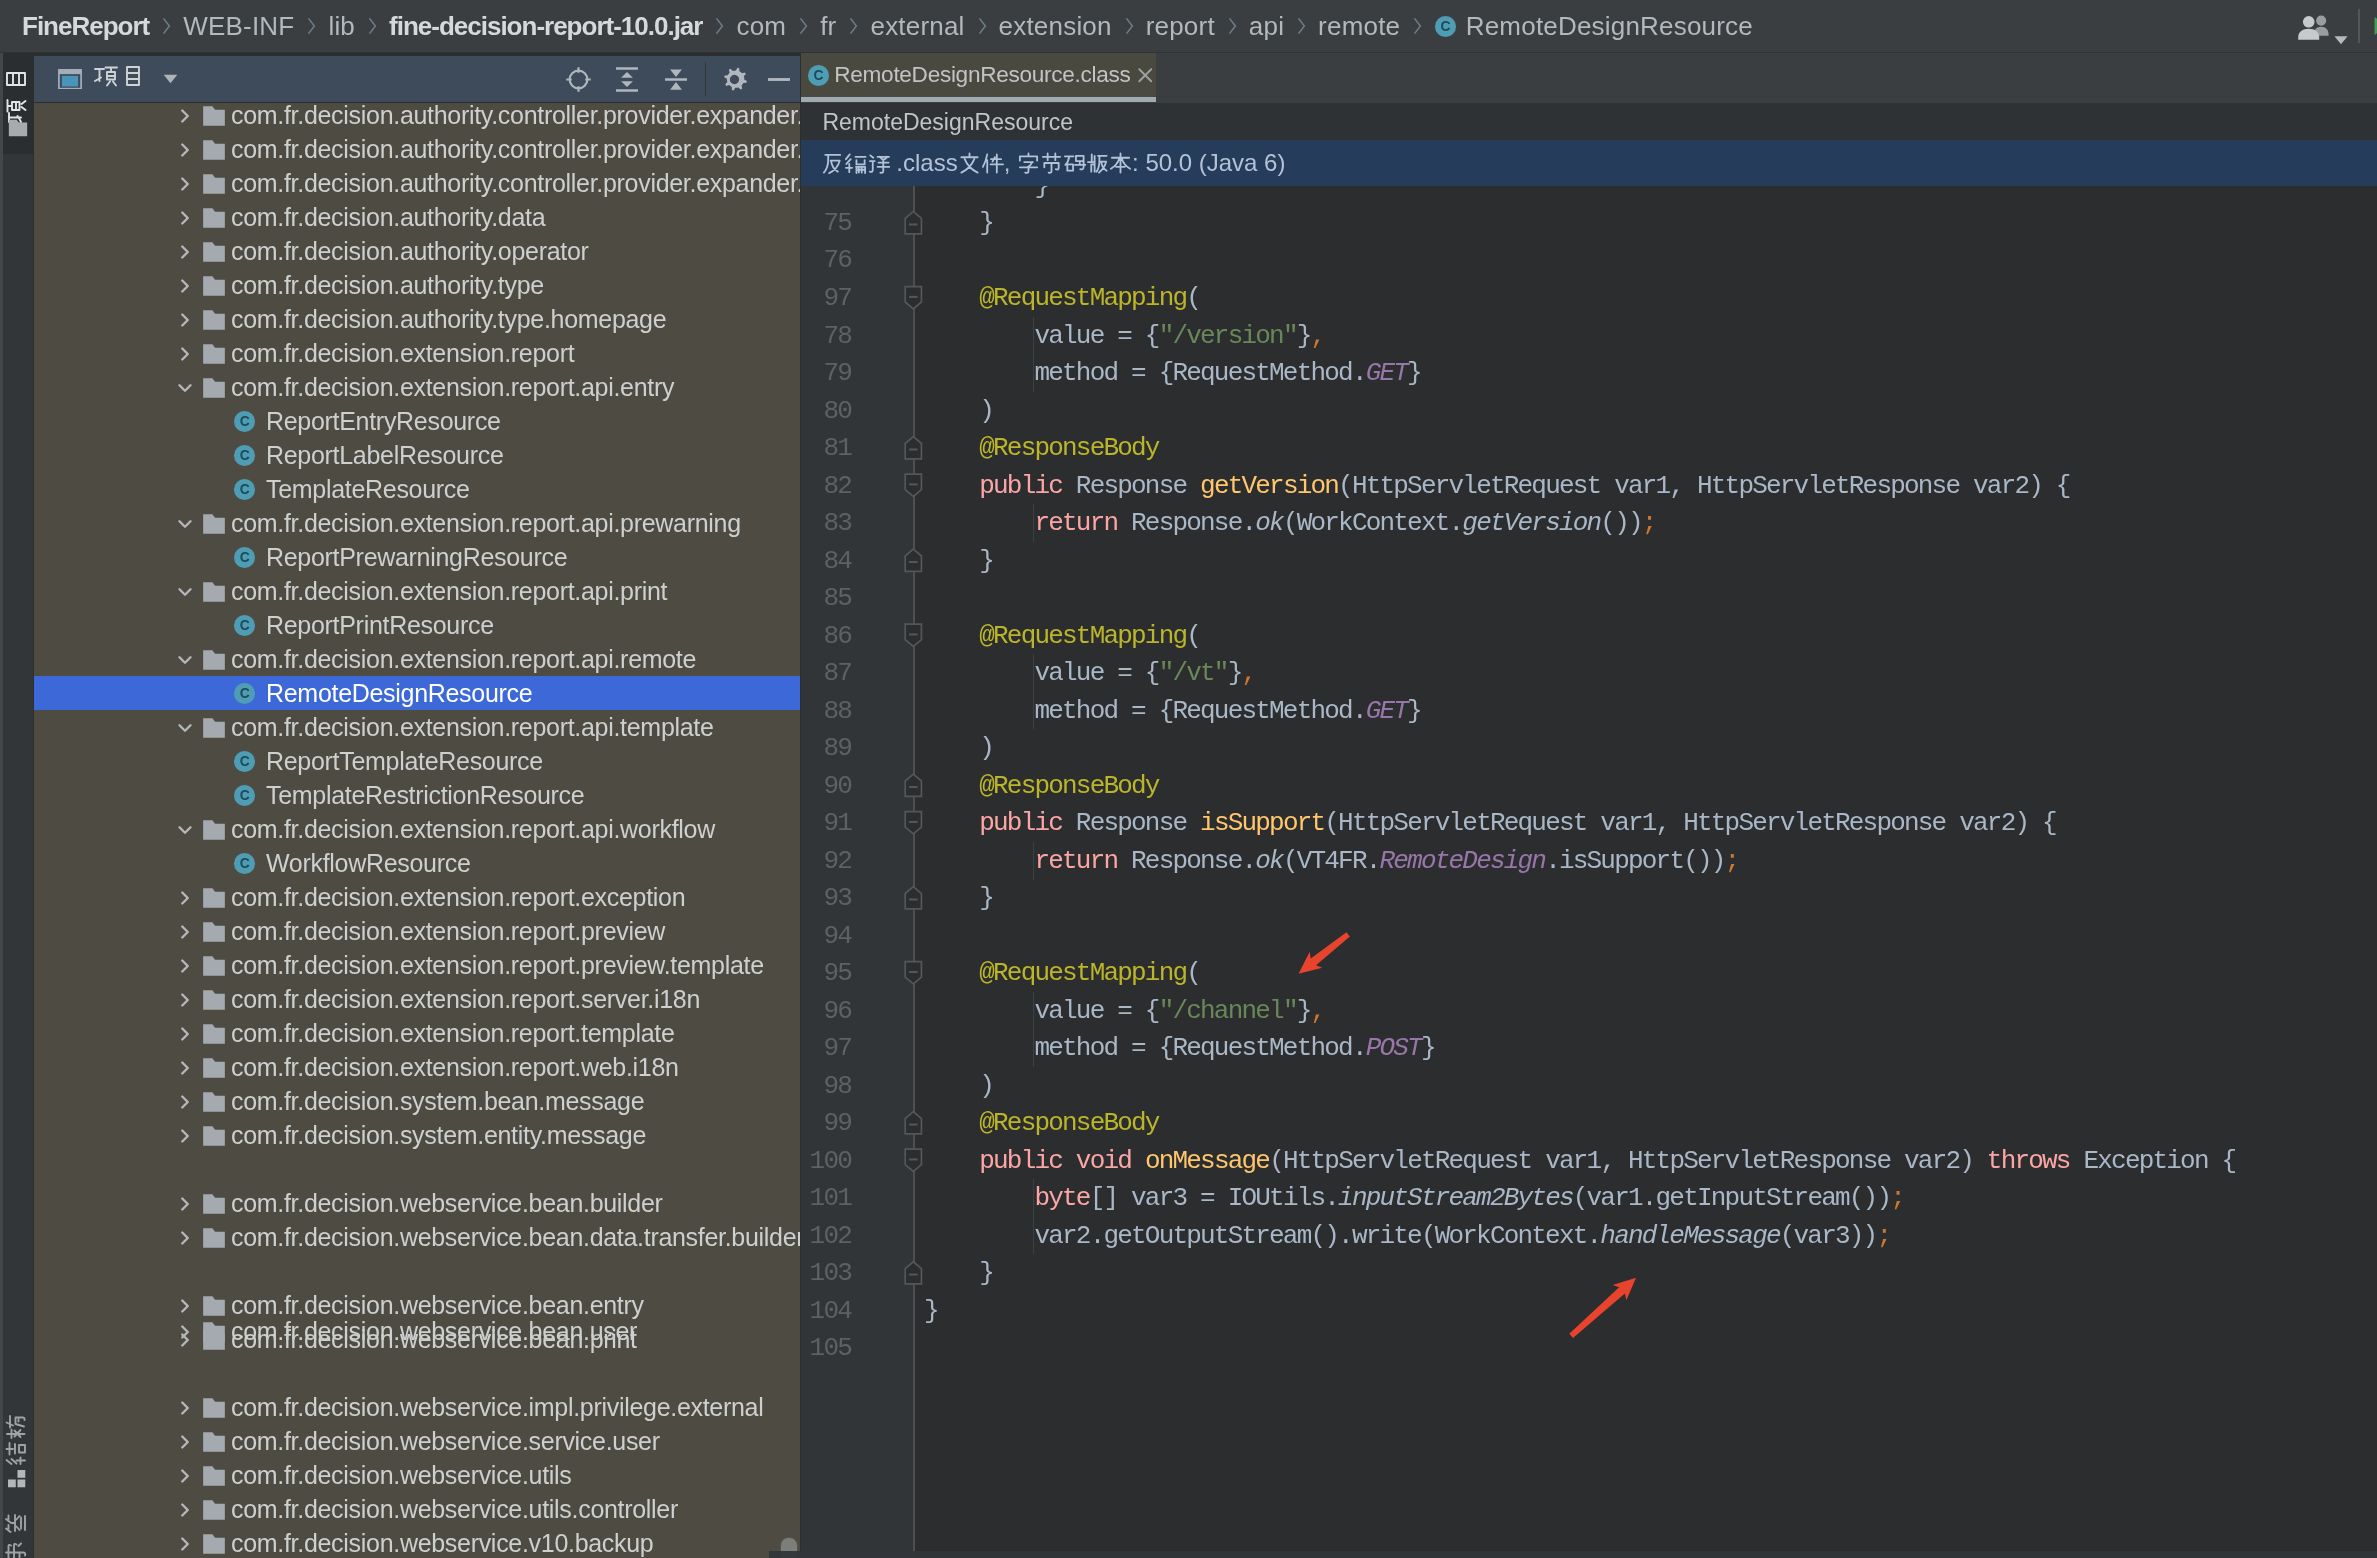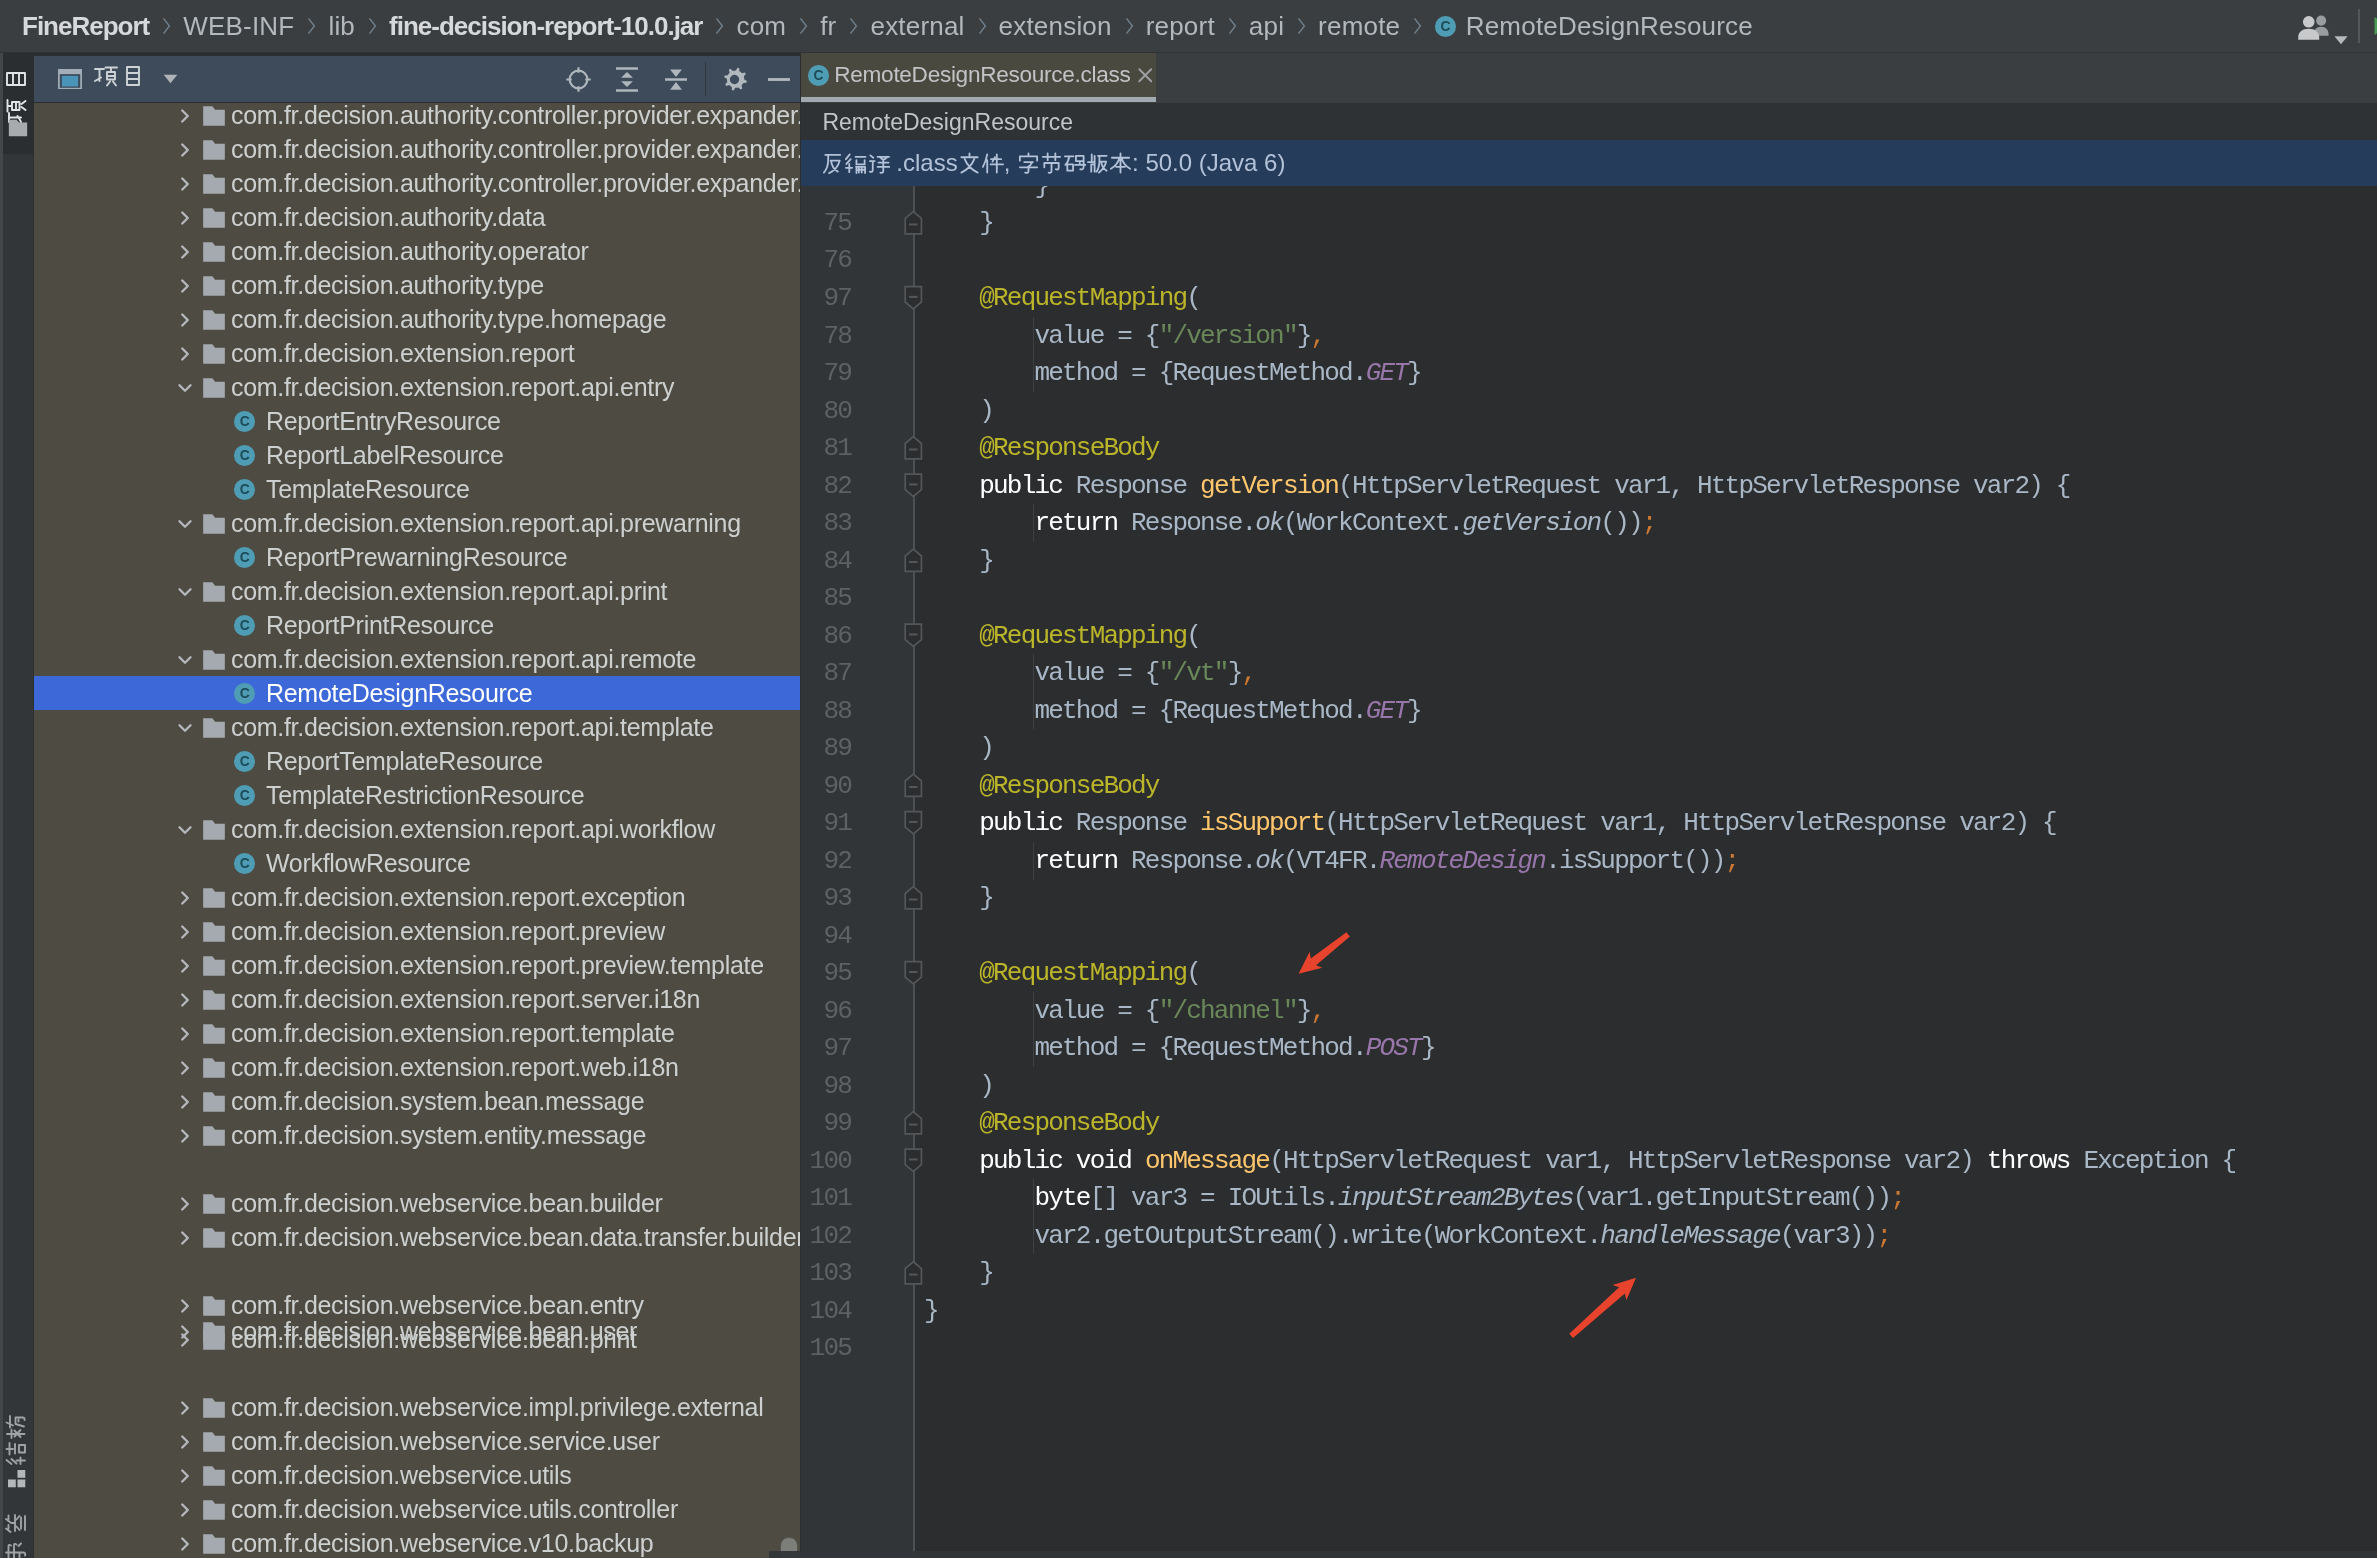--- a/index.html
+++ b/index.html
@@ -30,21 +30,21 @@
 #banner{position:absolute;left:801px;top:140px;width:1577px;height:46px;background:#253c5b;display:flex;align-items:center;color:#b3c2d8;font-size:24px;z-index:5}
 #banner .lat{white-space:pre}
 
 #codearea{position:absolute;left:801px;top:186px;width:1577px;height:1372px;background:#2b2d2e;overflow:hidden}
 #gutter{position:absolute;left:0;top:0;width:112px;height:100%;background:#323537}
 #gutline{position:absolute;left:112px;top:0;width:1.7px;height:100%;background:#595c5f;opacity:.75}
 .mono{font-family:"Liberation Mono",monospace;font-size:26px;letter-spacing:-1.8px}
 .cl{position:absolute;left:123px;height:38px;line-height:38px;white-space:pre;color:#a9b7c6}
 .ln{position:absolute;left:0;width:50px;height:38px;line-height:38px;color:#5d6164;text-align:right}
 b{font-weight:normal}
-.k{color:#ffffff}.an{color:#bbb529}.s{color:#6a8759}.o{color:#cc7832}
+.k{color:#fca5a5}.an{color:#bbb529}.s{color:#6a8759}.o{color:#cc7832}
 .it{font-style:italic}.pi{color:#9876aa;font-style:italic}.fn{color:#ffc66d}
 .cjk{display:inline-block}
 #scrtrack{position:absolute;left:780px;top:1537px;width:18px;height:26px;background:#7b7e79;border-radius:8.5px;border:1.7px solid #55534c}
 #botstrip{position:absolute;left:769px;top:1551px;width:1608px;height:7.7px;background:#333639;opacity:.95}
 </style></head><body>
 <div id="topbar">
     <div style="width:22px"></div>
     <span class="bcit bcb">FineReport</span>
     <svg width="12" height="22" viewBox="0 0 14 26" style="margin:0 11px">
       <path d="M4 4 L11 13 L4 22" stroke="#6e7e8a" stroke-width="1.8" fill="none"></path>

